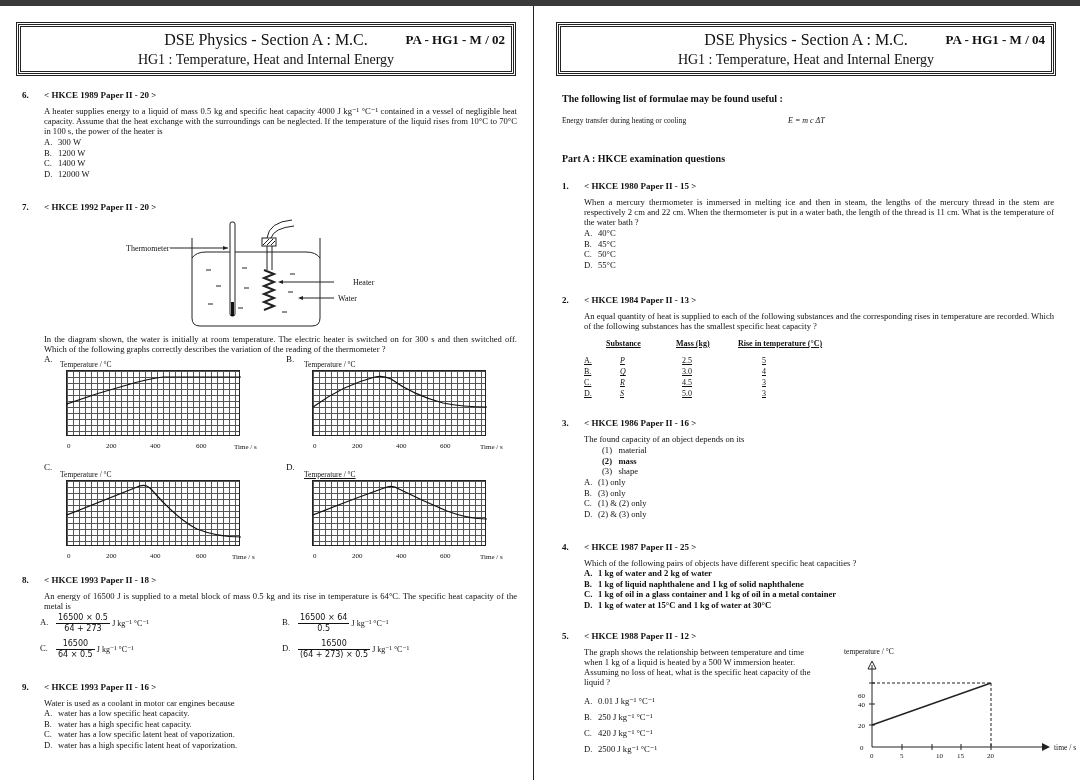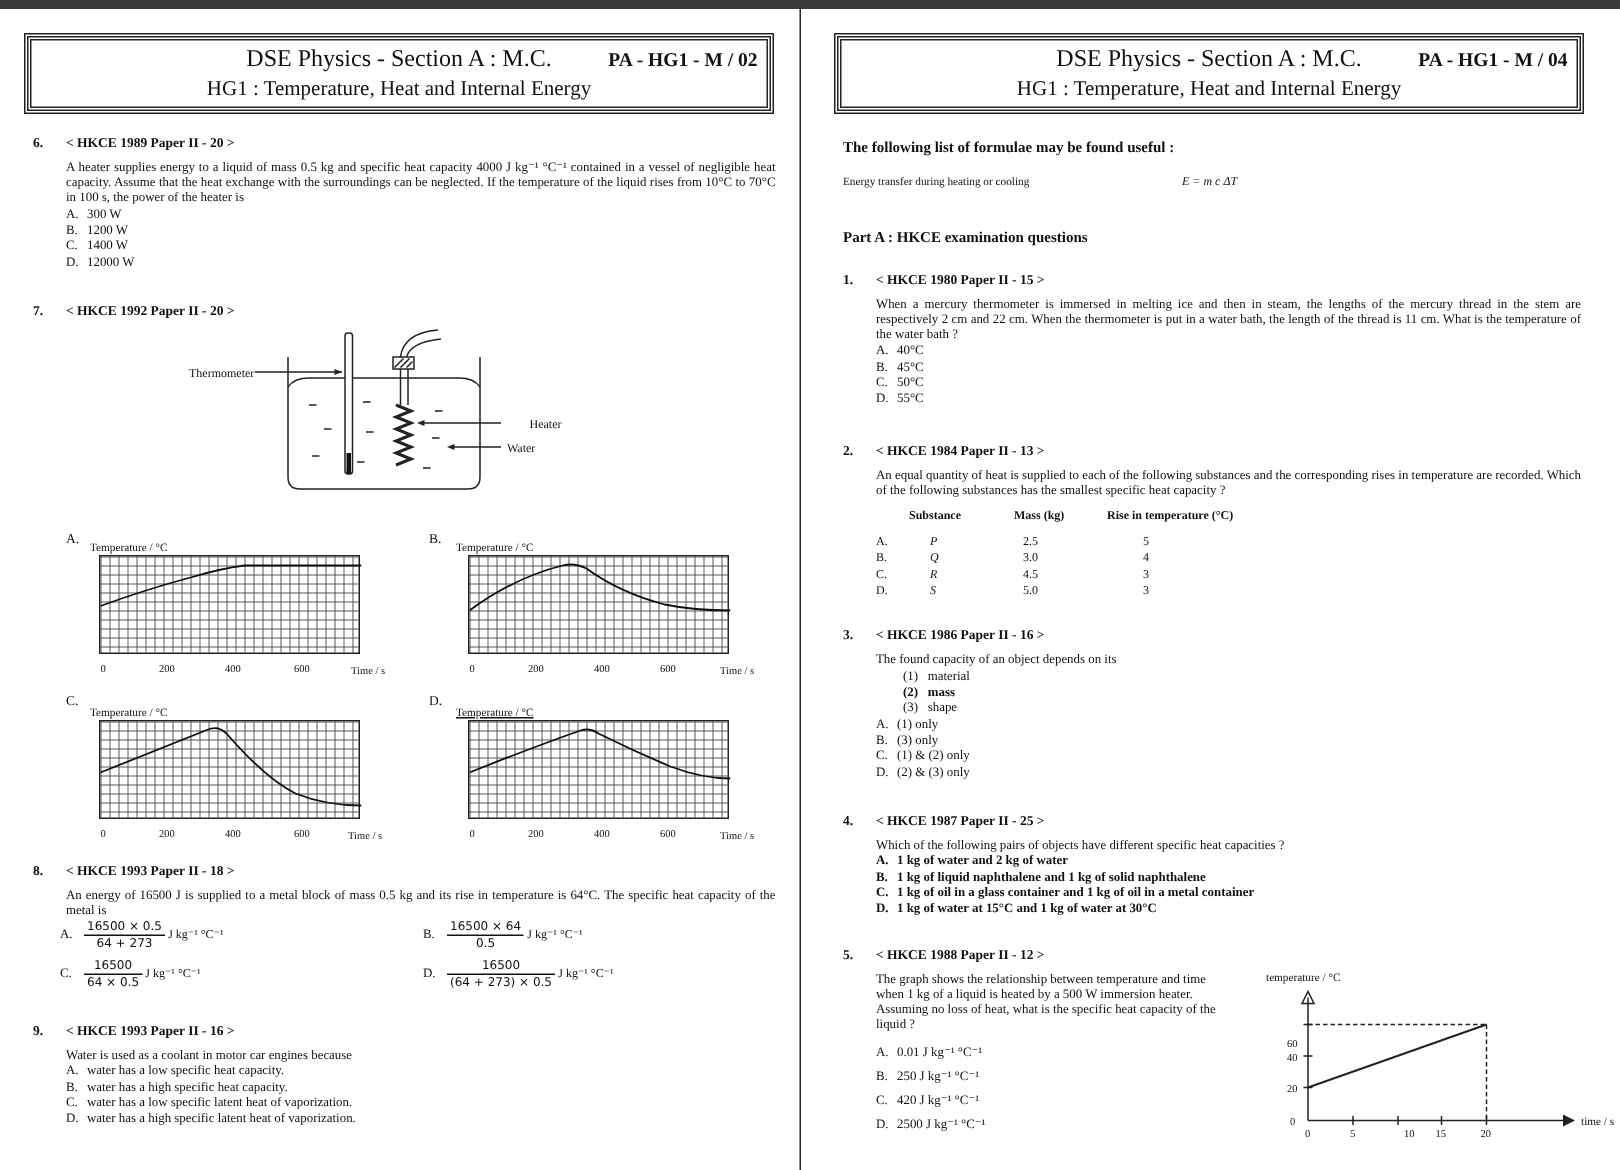--- a/index.html
+++ b/index.html
@@ -35,21 +35,21 @@
      background-size: 6px 6px; }
   .grid-box svg { position: absolute; left: 0; top: 0; }
   .tick { position: absolute; font-size: 7px; }
 
   .frac { display: inline-block; vertical-align: middle; text-align: center; font-family: "DejaVu Sans", sans-serif; font-size: 8px; }
   .frac .num { display: block; border-bottom: 1px solid #111; padding: 0 2px; }
   .frac .den { display: block; padding: 0 2px; }
   .unit { font-size: 8px; vertical-align: middle; }
 
   table.subst { position: absolute; border-collapse: collapse; font-size: 8px; }
-  table.subst td, table.subst th { padding: 0; height: 10px; }
+  table.subst td, table.subst th { padding: 0; height: 10px; text-decoration: underline; }
 </style>
 </head>
 <body>
 
 <div class="topbar"></div>
 
 <div class="page left">
   <div class="header-box">
     <div class="header-title">DSE Physics - Section A : M.C.</div>
     <div class="header-sub">HG1 : Temperature, Heat and Internal Energy</div>
@@ -100,20 +100,21 @@
           <line x1="168" y1="66" x2="173" y2="66"></line>
             <line x1="166" y1="84" x2="171" y2="84"></line>
             <line x1="160" y1="104" x2="165" y2="104"></line>
         </g>
       </svg>
       <span class="graph-label" style="left:4px; top:35px; font-size:8px;">Thermometer</span>
       <span class="graph-label" style="left:216px; top:69px; font-size:8px;padding-left:15px;">Heater</span>
       <span class="graph-label" style="left:216px; top:85px; font-size:8px;">Water</span>
     </div>
 
+    <div class="qbody" style="top:132px; width:473px;">In the diagram shown, the water is initially at room temperature. The electric heater is switched on for 300 s and then switched off. Which of the following graphs correctly describes the variation of the reading of the thermometer ?</div>
 
     <div style="position:absolute; left:0; top:152px; width:240px; height:100px;">
       <span class="graph-letter" style="left:22px; top:0;">A.</span>
       <span class="graph-label" style="left:38px; top:5px;">Temperature / °C</span>
       <div class="grid-box" style="left:44px; top:16px; width:174px; height:66px;">
         <svg width="174" height="66">
             <path d="M0 33 Q30 22 60 14 Q80 8 96 6 L174 6" stroke="#111" stroke-width="1.2" fill="none"></path>
           </svg>
       </div>
       <span class="tick" style="left:45px; top:87px;">0</span>

